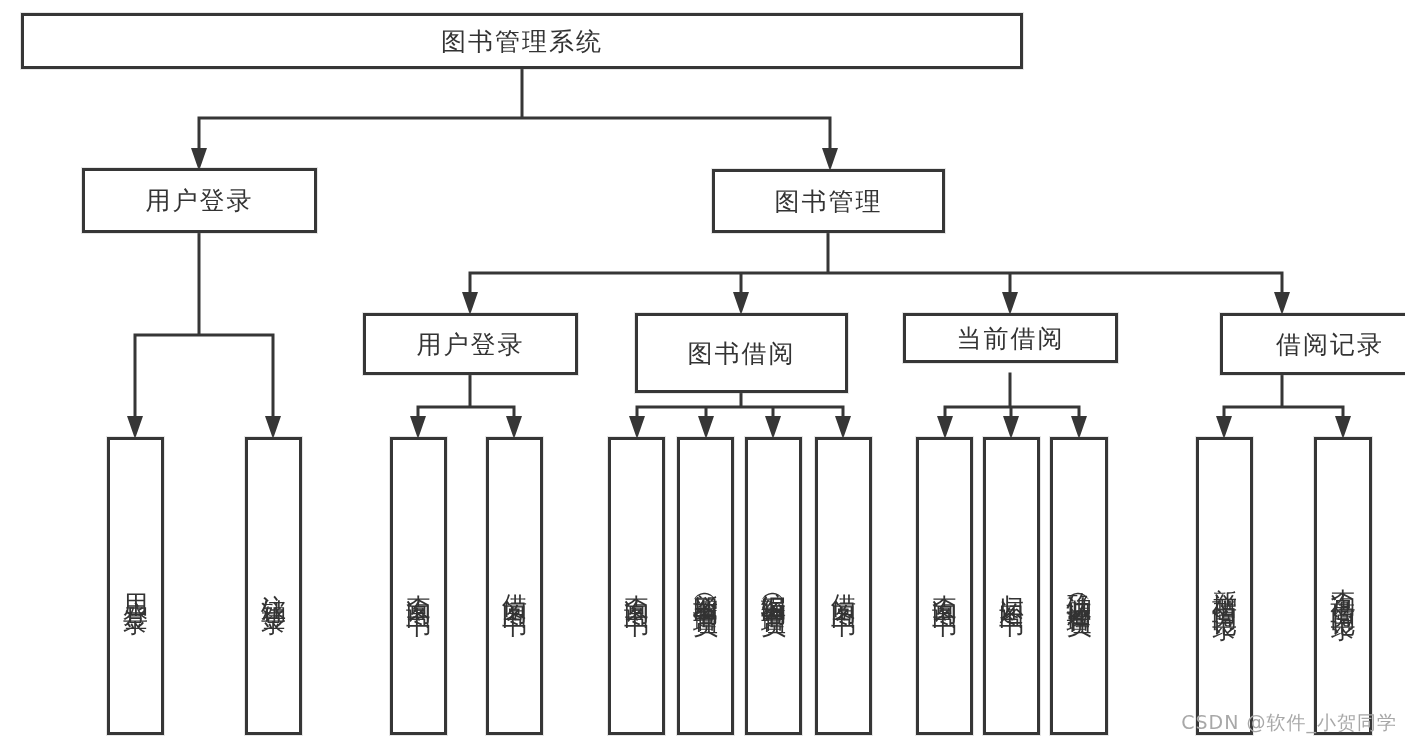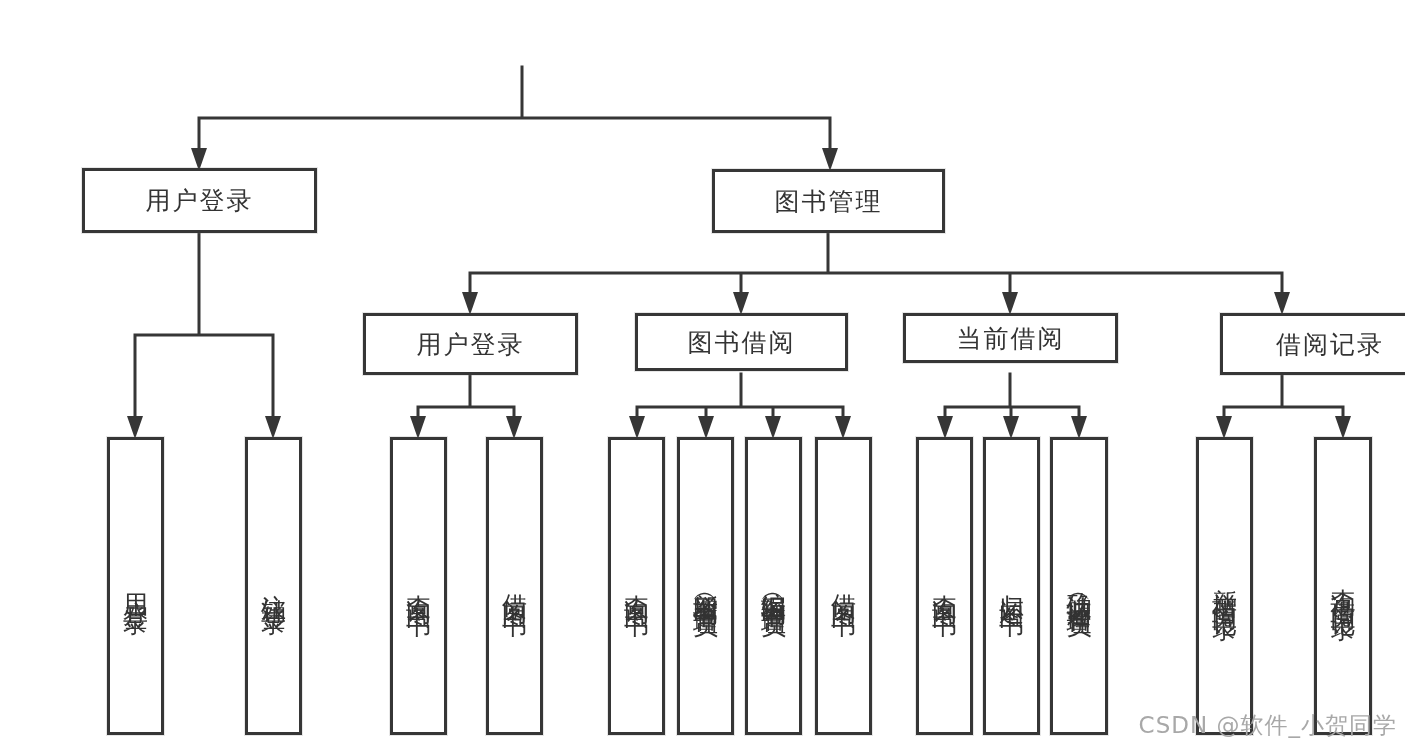--- a/index.html
+++ b/index.html
@@ -44,21 +44,21 @@
     text-orientation: mixed;
     font-size: 25px;
     letter-spacing: 6px;
     line-height: 1;
     white-space: nowrap;
   }
   .watermark {
     position: absolute;
     right: 8px;
     top: 710px;
-    font-size: 23px;
+    font-size: 19px;
     letter-spacing: 1px;
     color: #a8a8a8;
     z-index: 3;
     white-space: nowrap;
   }
 </style>
 </head>
 <body>
 
 <div class="stage">
@@ -101,32 +101,35 @@
       <path d="M765 416 L781 416 L773 439 Z"></path>
       <path d="M835 416 L851 416 L843 439 Z"></path>
       <path d="M937 416 L953 416 L945 439 Z"></path>
       <path d="M1003 416 L1019 416 L1011 439 Z"></path>
       <path d="M1071 416 L1087 416 L1079 439 Z"></path>
       <path d="M1216 416 L1232 416 L1224 439 Z"></path>
       <path d="M1335 416 L1351 416 L1343 439 Z"></path>
     </g>
   </svg>
 
+  <div class="box" style="left:21px; top:13px; width:1002px; height:56px;">
+    <span class="hlabel">图书管理系统</span>
+  </div>
 
   <div class="box" style="left:82px; top:168px; width:235px; height:65px;">
     <span class="hlabel">用户登录</span>
   </div>
   <div class="box" style="left:712px; top:169px; width:233px; height:64px;">
     <span class="hlabel">图书管理</span>
   </div>
 
   <div class="box" style="left:363px; top:313px; width:215px; height:62px;">
     <span class="hlabel">用户登录</span>
   </div>
-  <div class="box" style="left:635px; top:313px; width:213px; height:58px;">
+  <div class="box" style="left:635px; top:313px; width:213px; height:80px;">
     <span class="hlabel">图书借阅</span>
   </div>
   <div class="box" style="left:903px; top:313px; width:215px; height:50px;">
     <span class="hlabel">当前借阅</span>
   </div>
   <div class="box" style="left:1172px; top:313px; width:220px; height:62px;margin-left:48px;">
     <span class="hlabel">借阅记录</span>
   </div>
 
   <div class="box" style="left:107px; top:437px; width:57px; height:298px;">

